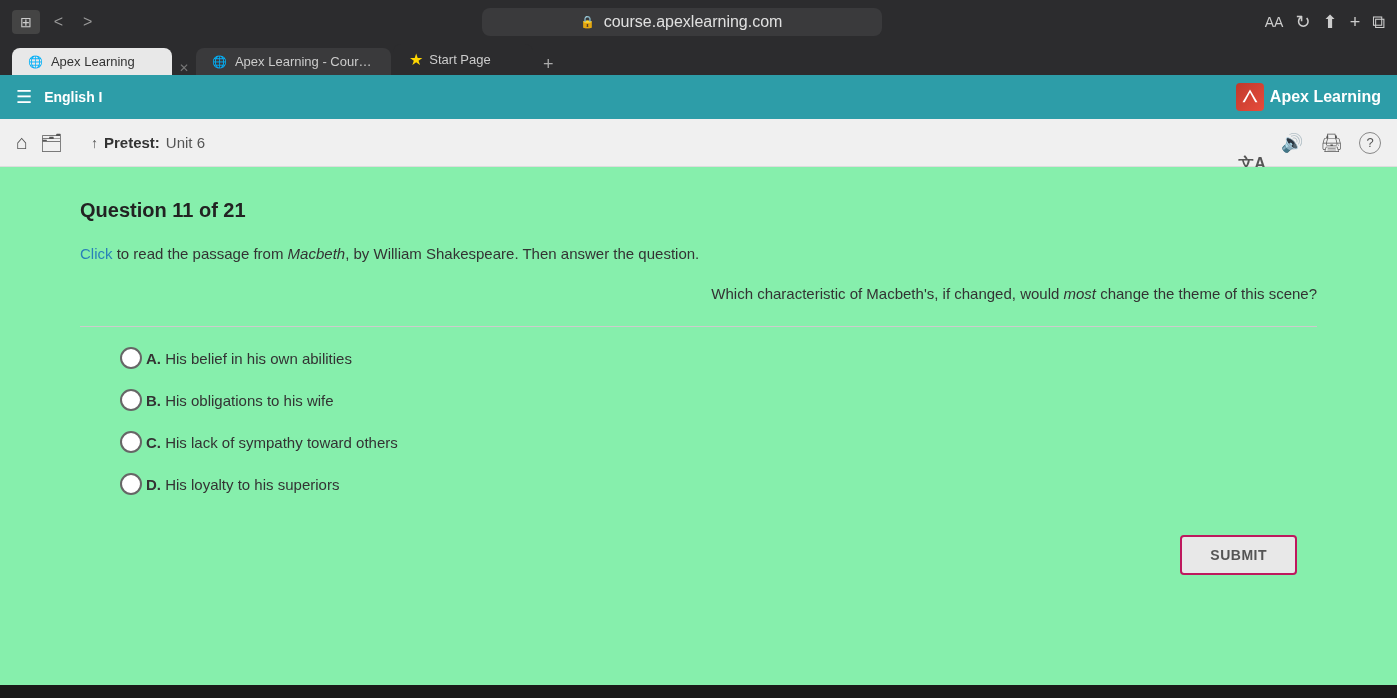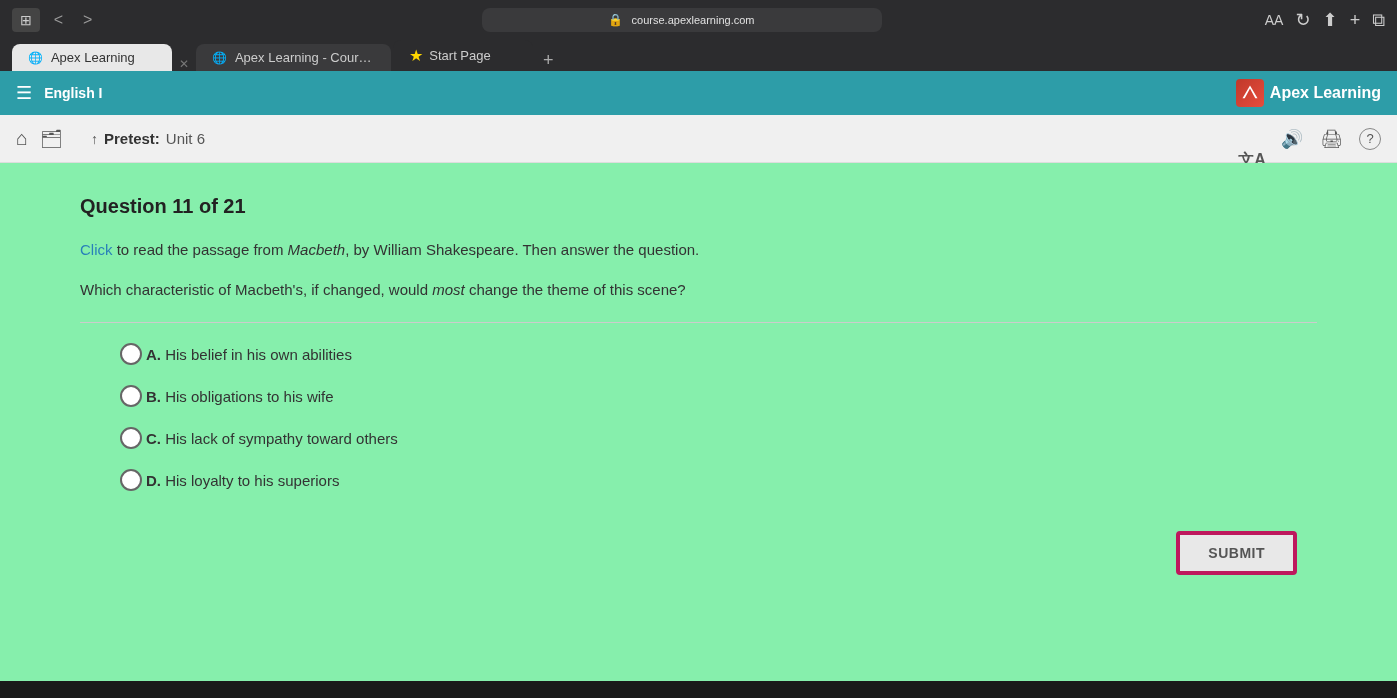--- a/index.html
+++ b/index.html
@@ -6,21 +6,21 @@
     body { font-family: -apple-system, BlinkMacSystemFont, 'Helvetica Neue', Arial, sans-serif; background: #1a1a1a; width: 1397px; height: 698px; overflow: hidden; }
 
     
     .browser-chrome { background: #2c2c2e; padding: 8px 12px 0; }
     .browser-toolbar { display: flex; align-items: center; gap: 12px; margin-bottom: 8px; }
     .browser-controls { display: flex; align-items: center; gap: 8px; }
     .browser-btn { background: none; border: none; color: #999; font-size: 16px; cursor: pointer; padding: 2px 6px; }
     .sidebar-toggle { background: #444; border: none; border-radius: 4px; color: #ccc; padding: 4px 8px; cursor: pointer; font-size: 14px; }
     .address-bar { flex: 1; display: flex; justify-content: center; }
     .address-bar-inner { background: #3a3a3c; border-radius: 8px; padding: 5px 16px; display: flex; align-items: center; gap: 8px; min-width: 400px; justify-content: center; }
-    .address-text { color: #e0e0e0; font-size: 11px; }
+    .address-text { color: #e0e0e0; font-size: 16px; }
     .lock-icon { color: #aaa; font-size: 12px; }
     .browser-actions { display: flex; gap: 12px; align-items: center; }
     .browser-action-btn { background: none; border: none; color: #ccc; font-size: 18px; cursor: pointer; }
 
     
     .browser-tabs { display: flex; align-items: flex-end; gap: 2px; }
     .tab { background: #3a3a3c; border-radius: 8px 8px 0 0; padding: 6px 16px; display: flex; align-items: center; gap: 8px; min-width: 160px; cursor: pointer; }
     .tab.active { background: #e8e8e8; }
     .tab-title { font-size: 13px; color: #ccc; white-space: nowrap; overflow: hidden; text-overflow: ellipsis; max-width: 140px; }
     .tab.active .tab-title { color: #333; }
@@ -48,29 +48,29 @@
     .breadcrumb-sub { font-size: 15px; color: #555; }
     .sub-header-right { margin-left: auto; display: flex; align-items: center; gap: 16px; }
     .toolbar-icon { font-size: 18px; color: #555; cursor: pointer; }
     .translate-icon { font-size: 16px; color: #555; cursor: pointer; font-weight: bold; margin-top: 44px; }
 
     
     .main-content { flex: 1; background: #86efac; overflow-y: auto; padding: 32px 80px; }
     .question-header { font-size: 20px; font-weight: bold; color: #222; margin-bottom: 20px; }
     .passage-link { color: #2980b9; cursor: pointer; text-decoration: none; }
     .passage-text { font-size: 15px; color: #333; line-height: 1.6; margin-bottom: 16px; }
-    .question-text { font-size: 15px; color: #333; line-height: 1.6; margin-bottom: 8px; }
+    .question-text { font-size: 15px; color: #333; line-height: 1.6; margin-bottom: 8px; text-align: right; }
     .divider { border: none; border-top: 1px solid #ccc; margin: 20px 0; }
     .answer-choices { display: flex; flex-direction: column; gap: 20px; margin-left: 40px; }
     .answer-choice { display: flex; align-items: center; gap: 4px; cursor: pointer; }
     .radio-circle { width: 22px; height: 22px; border-radius: 50%; border: 2px solid #666; background: white; flex-shrink: 0; }
     .choice-text { font-size: 15px; color: #333; }
     .choice-letter { font-weight: bold; }
     .submit-area { display: flex; justify-content: flex-end; margin-top: 40px; padding-right: 20px; }
-    .submit-btn { background: #e8e8e8; border: 4px solid #be185d; border-radius: 4px; padding: 10px 28px; font-size: 14px; font-weight: bold; color: #555; cursor: pointer; letter-spacing: 0.5px; }
+    .submit-btn { background: #e8e8e8; border: 2px solid #be185d; border-radius: 4px; padding: 10px 28px; font-size: 14px; font-weight: bold; color: #555; cursor: pointer; letter-spacing: 0.5px; }
 
     
     .apex-corner-logo { display: flex; align-items: center; gap: 6px; }
     .apex-corner-icon { width: 28px; height: 28px; background: linear-gradient(135deg, #c0392b, #e74c3c); border-radius: 4px; display: flex; align-items: center; justify-content: center; color: white; font-size: 14px; font-weight: bold; }
   </style>
 </head>
 <body>
 
 <div class="browser-chrome">
 

